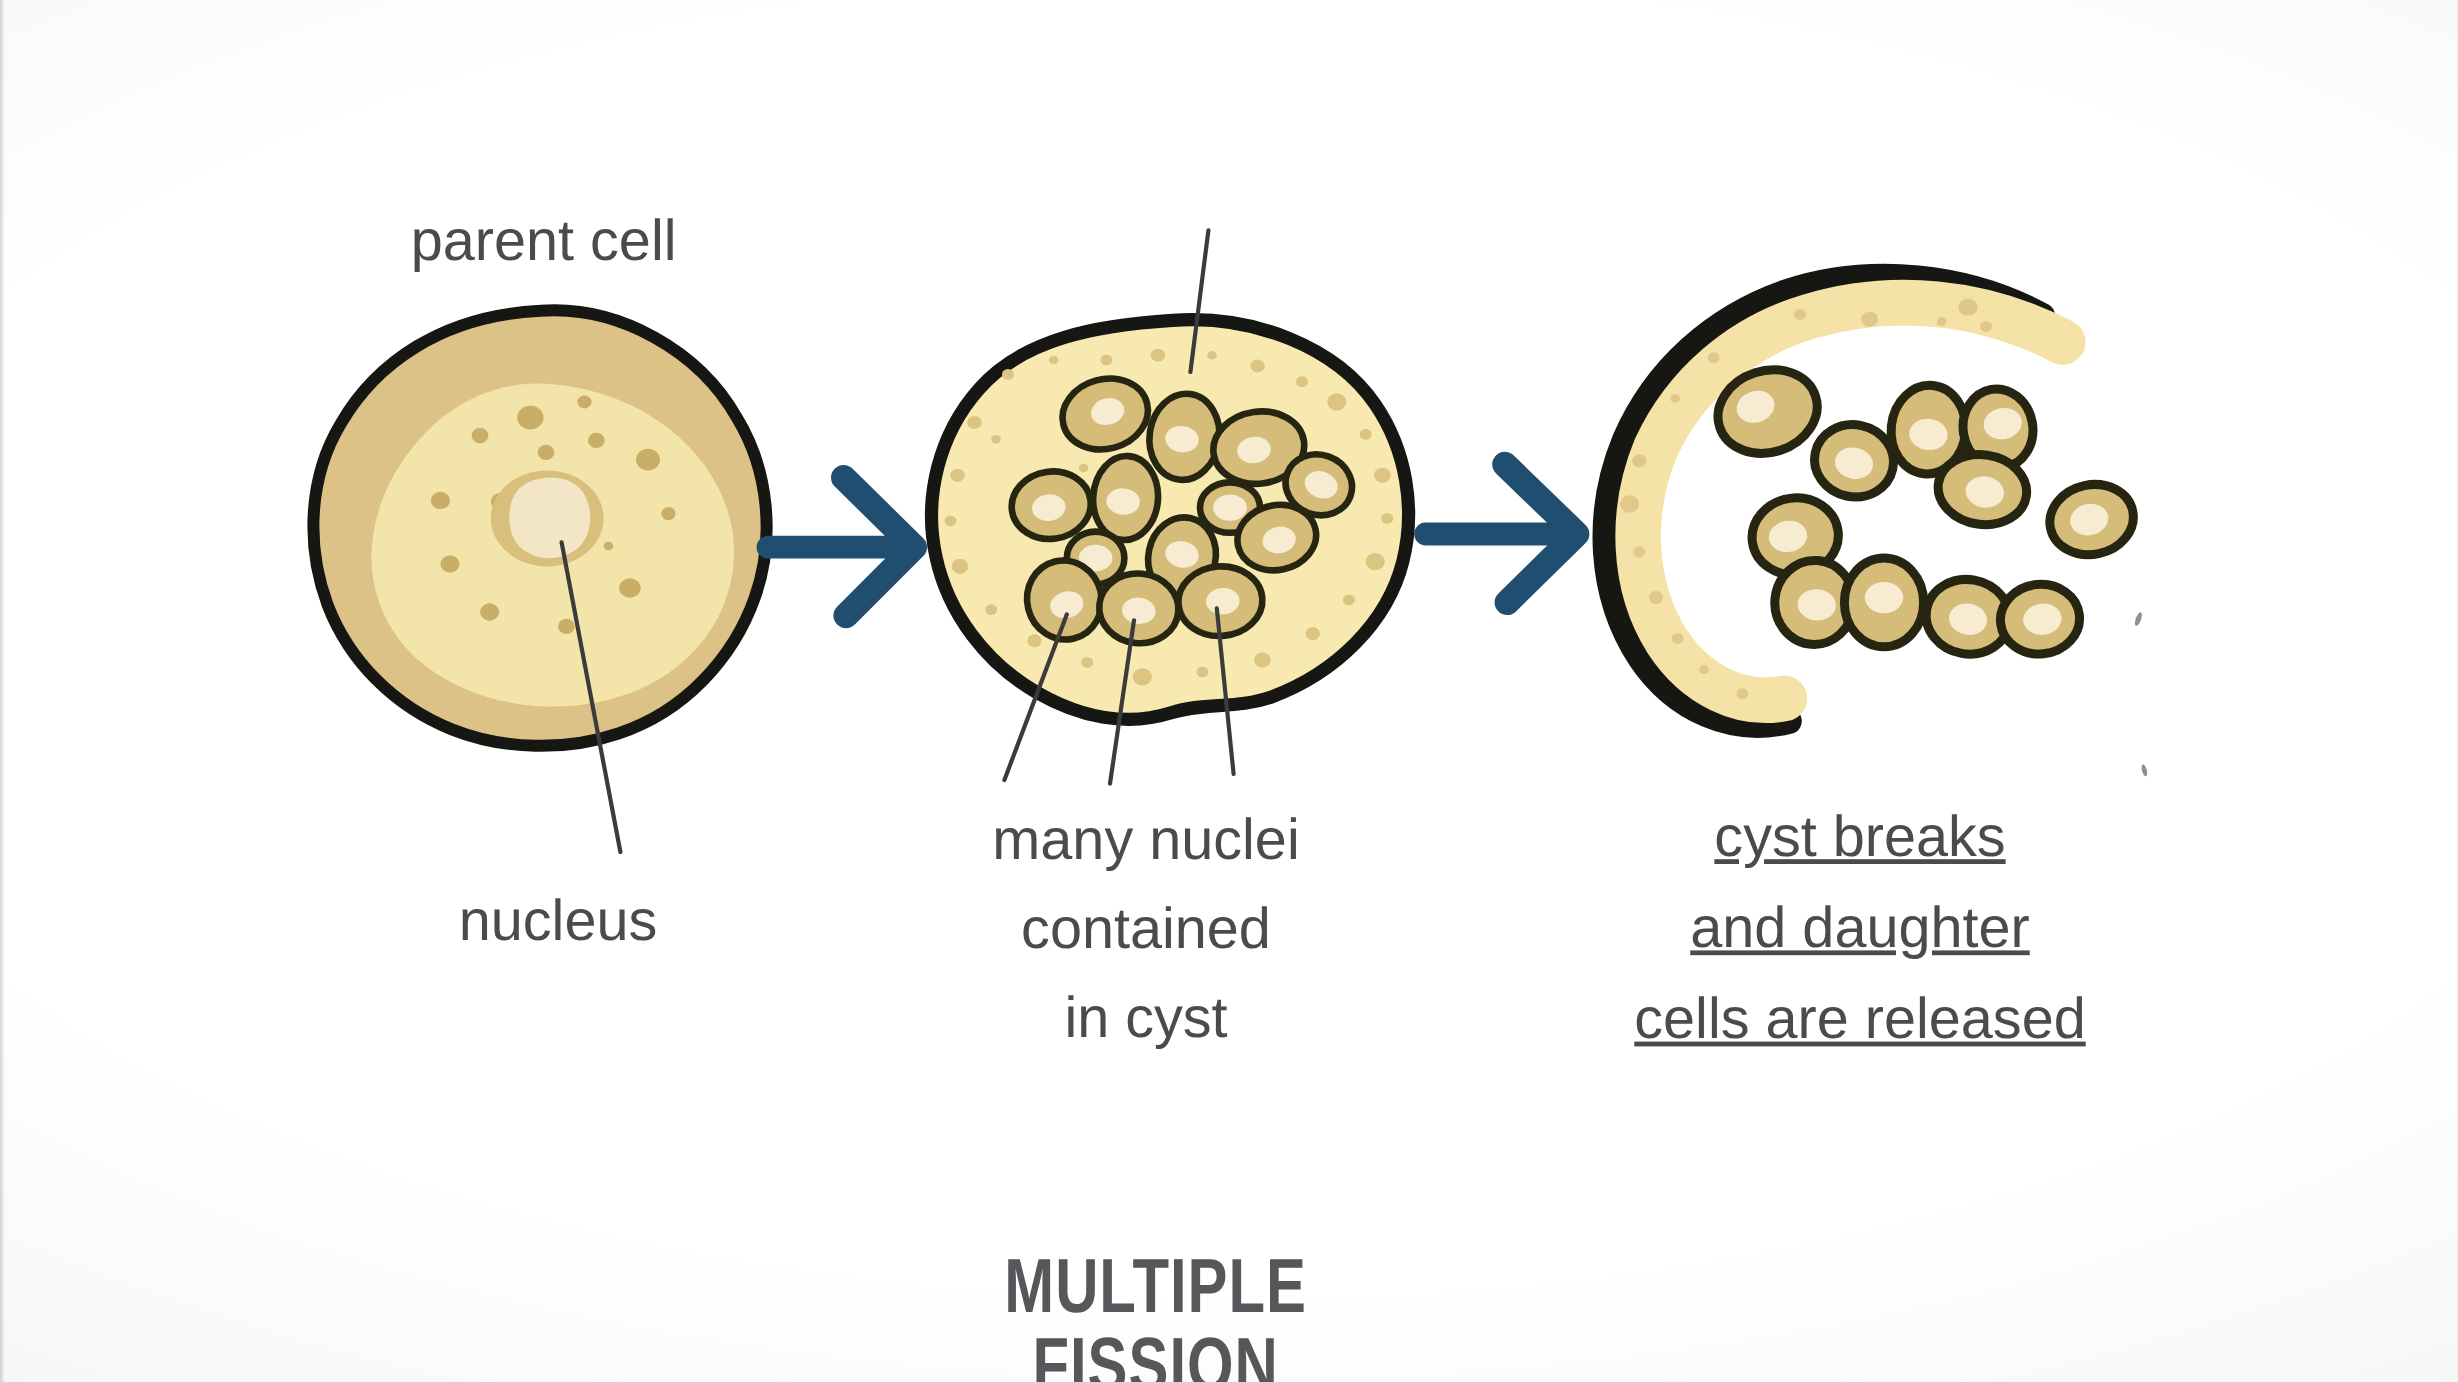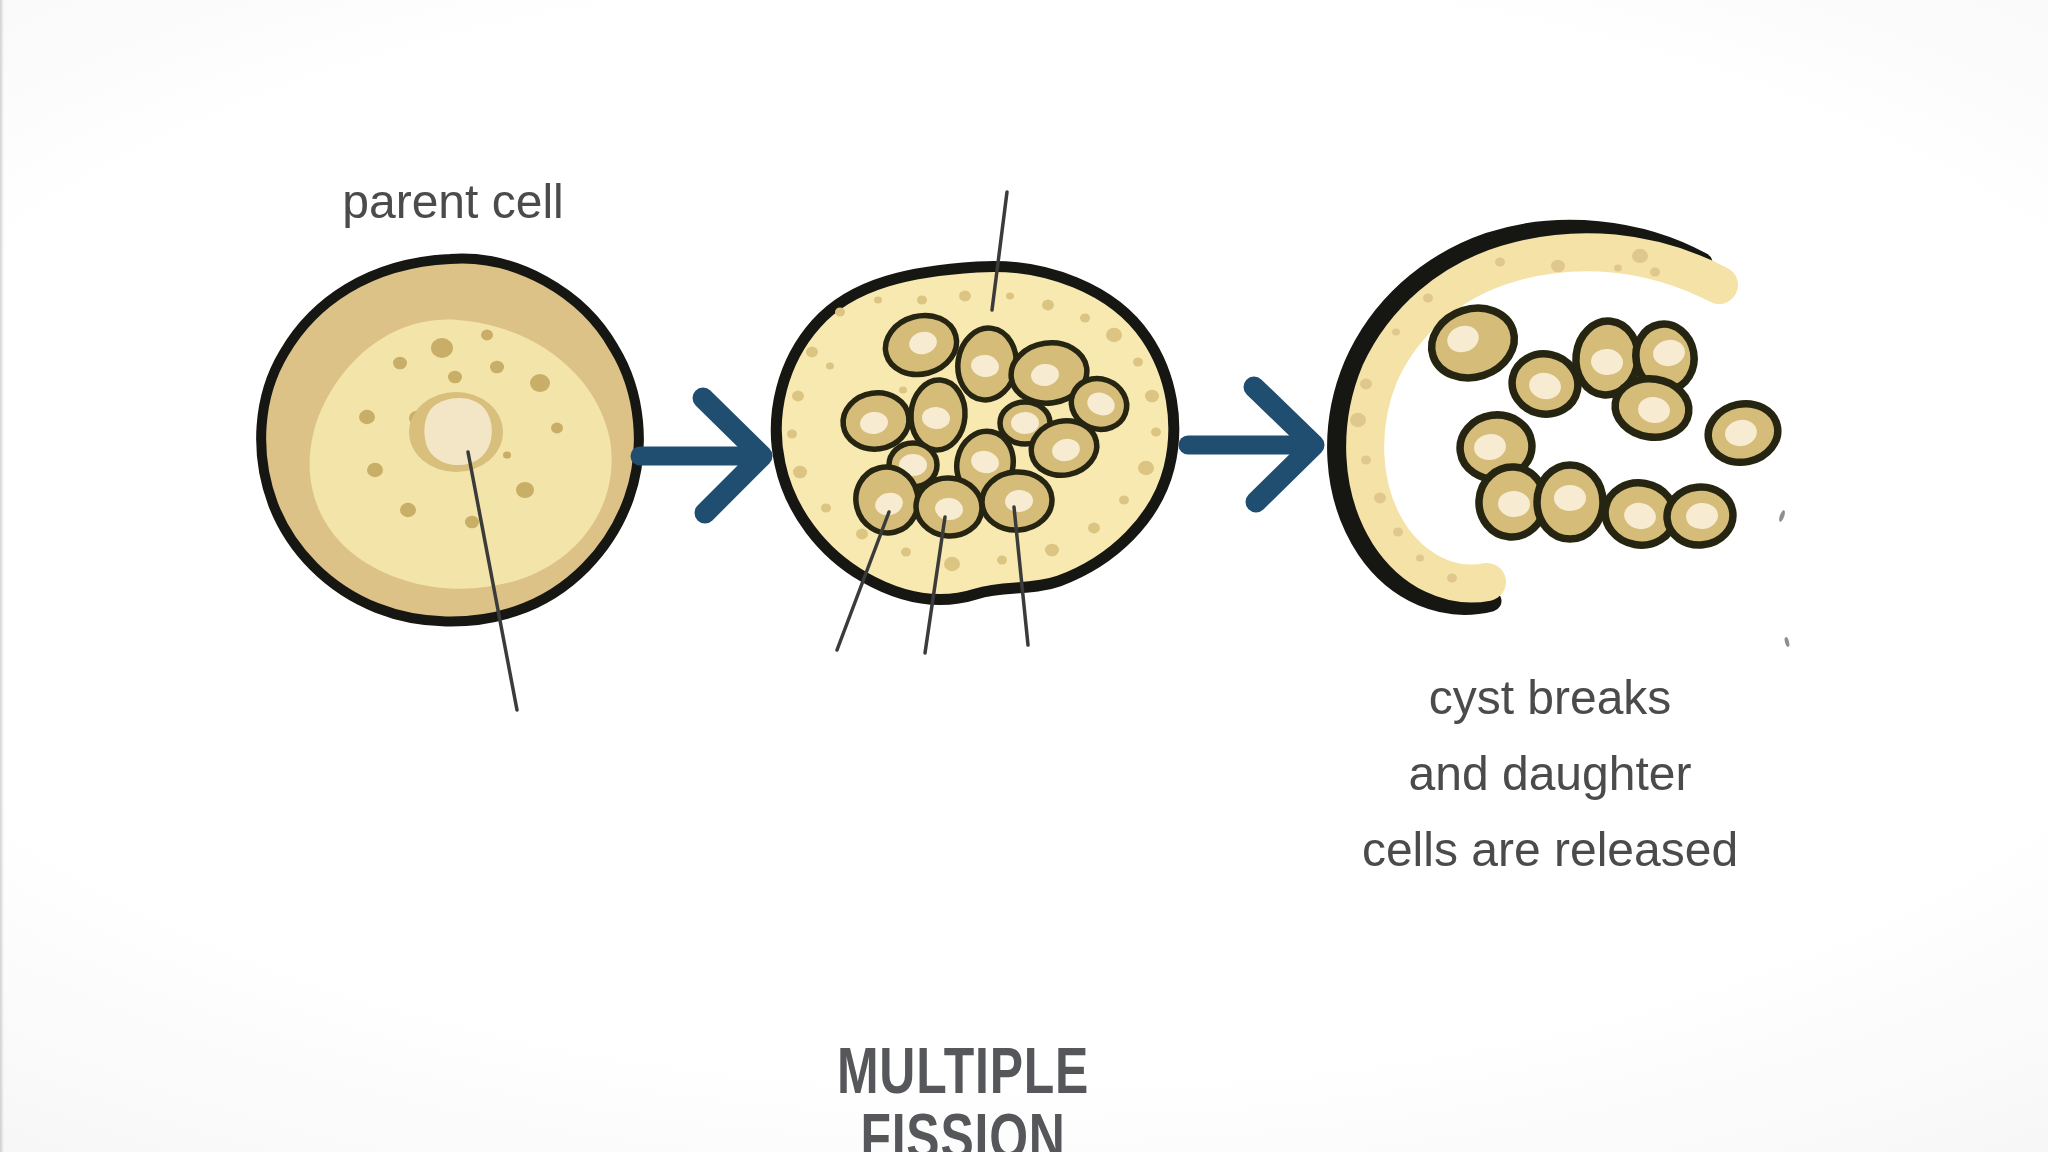--- a/index.html
+++ b/index.html
@@ -12,21 +12,21 @@
     content:"";position:absolute;left:0;top:0;width:4px;height:100%;
     background:linear-gradient(90deg,rgba(110,110,115,.30),rgba(110,110,115,0));
     pointer-events:none;
   }
   svg{position:absolute;left:0;top:0;}
   .label{
     position:absolute;font-size:48px;line-height:52px;color:var(--label,#4b4b4b);
     text-align:center;white-space:pre-line;
   }
   .label.lh-left{line-height:74px;}
-  .label.lh-right{line-height:76px;}
+  .label.lh-right{line-height:76px;text-decoration:underline;}
   .title{
     position:absolute;left:663px;top:1038px;width:600px;text-align:center;
     font-size:64px;line-height:66px;font-weight:bold;color:var(--title_color,#56575a);
   }
   .title-inner{display:inline-block;transform:scaleX(0.78);transform-origin:50% 50%;letter-spacing:1px;}
 
   .pc-outer{fill:var(--cell_outer,#dcc286);stroke:var(--ink,#161613);stroke-width:10;stroke-linejoin:round;}
   .pc-inner{fill:var(--cell_inner,#f3e4a9);}
   .halo{fill:var(--halo,#d8bf7c);}
   .pc-nucleus{fill:var(--nucleus_pale,#f3e6c6);}
@@ -203,18 +203,22 @@
           <ellipse cx="1702" cy="516" rx="16" ry="13" transform="rotate(-6 1702 516)" class="dnuc"></ellipse>
         </g>
       <g>
         <ellipse class="speck" cx="1782" cy="516" rx="2.2" ry="6" transform="rotate(20 1782 516)"></ellipse>
         <ellipse class="speck" cx="1787" cy="642" rx="2" ry="5" transform="rotate(-15 1787 642)"></ellipse>
       </g>
     </g>
   </svg>
 
   <div class="label" style="left:253px;top:176px;width:400px">parent cell</div>
+  <div class="label" style="left:315px;top:742px;width:300px">nucleus</div>
+  <div class="label lh-left" style="left:755px;top:664px;width:400px">many nuclei
+contained
+in cyst</div>
   <div class="label lh-right" style="left:1350px;top:660px;width:400px">cyst breaks
 and daughter
 cells are released</div>
 
   <div class="title"><span class="title-inner">MULTIPLE FISSION</span></div>
 </div>
 
 </body></html>

